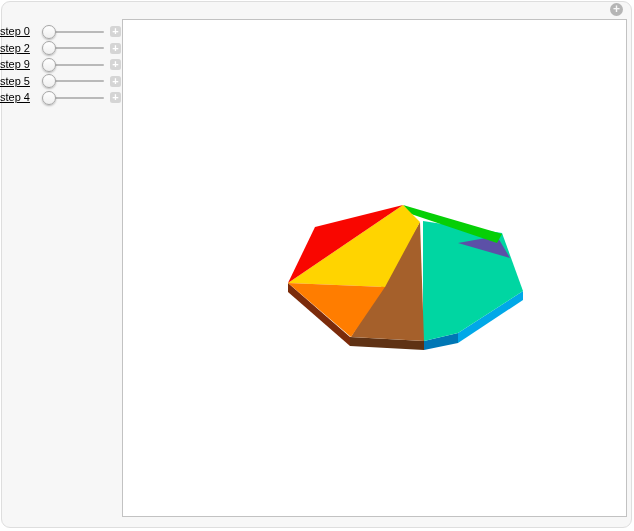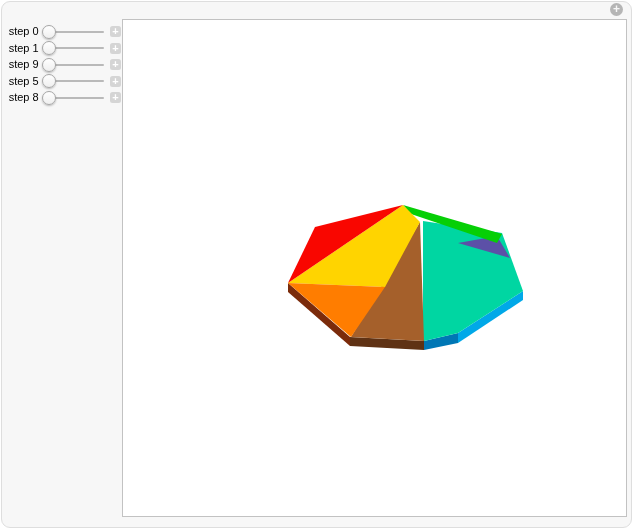--- a/index.html
+++ b/index.html
@@ -12,22 +12,23 @@
     background:#F7F7F7;border:1px solid #DEDEDE;border-radius:9px;
   }
   .settings-btn{
     position:absolute;left:610px;top:3px;width:13px;height:13px;border-radius:50%;
     background:#B5B5B5;color:#F7F7F7;font-size:12px;font-weight:bold;
     line-height:12px;text-align:center;cursor:pointer;user-select:none;
   }
   .control-panel{position:absolute;left:0px;top:25px;width:121px;}
   .slider-row{height:13px;margin-bottom:3.6px;display:flex;align-items:center;}
   .slider-label{
-    width:39px;text-align:right;font-size:11px;color:#000;line-height:13px;
+    width:39px;font-size:11px;color:#000;line-height:13px;
     white-space:nowrap;
+    text-decoration:underline;
   }
   .slider-track{
     position:relative;margin-left:7px;width:59px;height:2px;
     background:#B9B9B9;border-radius:1px;
   }
   .slider-thumb{
     position:absolute;left:-4px;top:-6px;width:12px;height:12px;border-radius:50%;
     background:linear-gradient(#FFFFFF,#EFEFEF);
     border:1px solid #A6A6A6;box-shadow:0 1px 2px rgba(0,0,0,0.25);
   }
@@ -55,21 +56,21 @@
 
   <div class="slider-row">
     <span class="slider-label">step 0</span>
     <span class="slider-track">
       <span class="slider-thumb"></span>
     </span>
     <span class="expander"><span>+</span></span>
   </div>
 
   <div class="slider-row">
-    <span class="slider-label">step 1</span>
+    <span class="slider-label">step 2</span>
     <span class="slider-track">
       <span class="slider-thumb"></span>
     </span>
     <span class="expander"><span>+</span></span>
   </div>
 
   <div class="slider-row">
     <span class="slider-label">step 9</span>
     <span class="slider-track">
       <span class="slider-thumb"></span>
@@ -79,21 +80,21 @@
 
   <div class="slider-row">
     <span class="slider-label">step 5</span>
     <span class="slider-track">
       <span class="slider-thumb"></span>
     </span>
     <span class="expander"><span>+</span></span>
   </div>
 
   <div class="slider-row">
-    <span class="slider-label">step 8</span>
+    <span class="slider-label">step 4</span>
     <span class="slider-track">
       <span class="slider-thumb"></span>
     </span>
     <span class="expander"><span>+</span></span>
   </div>
 
 </div>
 
 <div class="graphics-panel">
   <svg viewBox="123 20 503 496" xmlns="http://www.w3.org/2000/svg">

